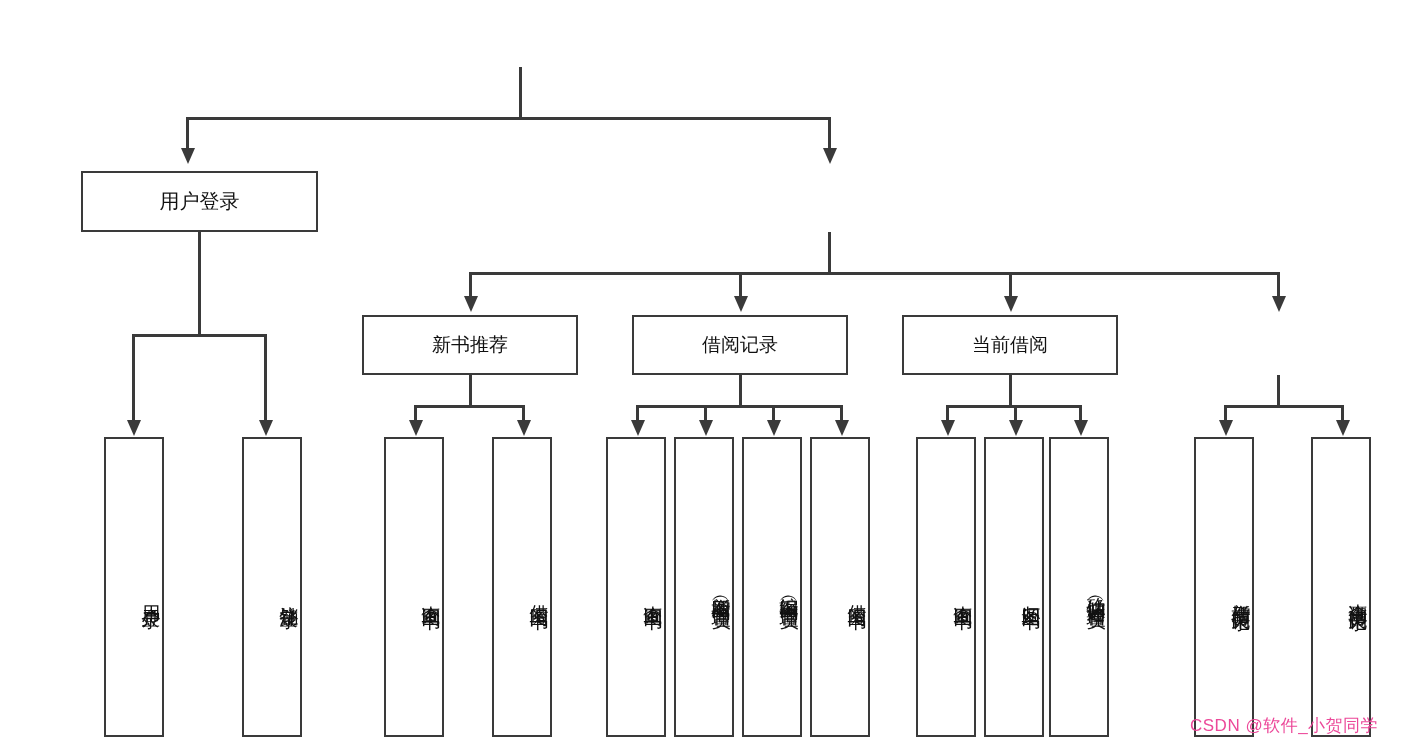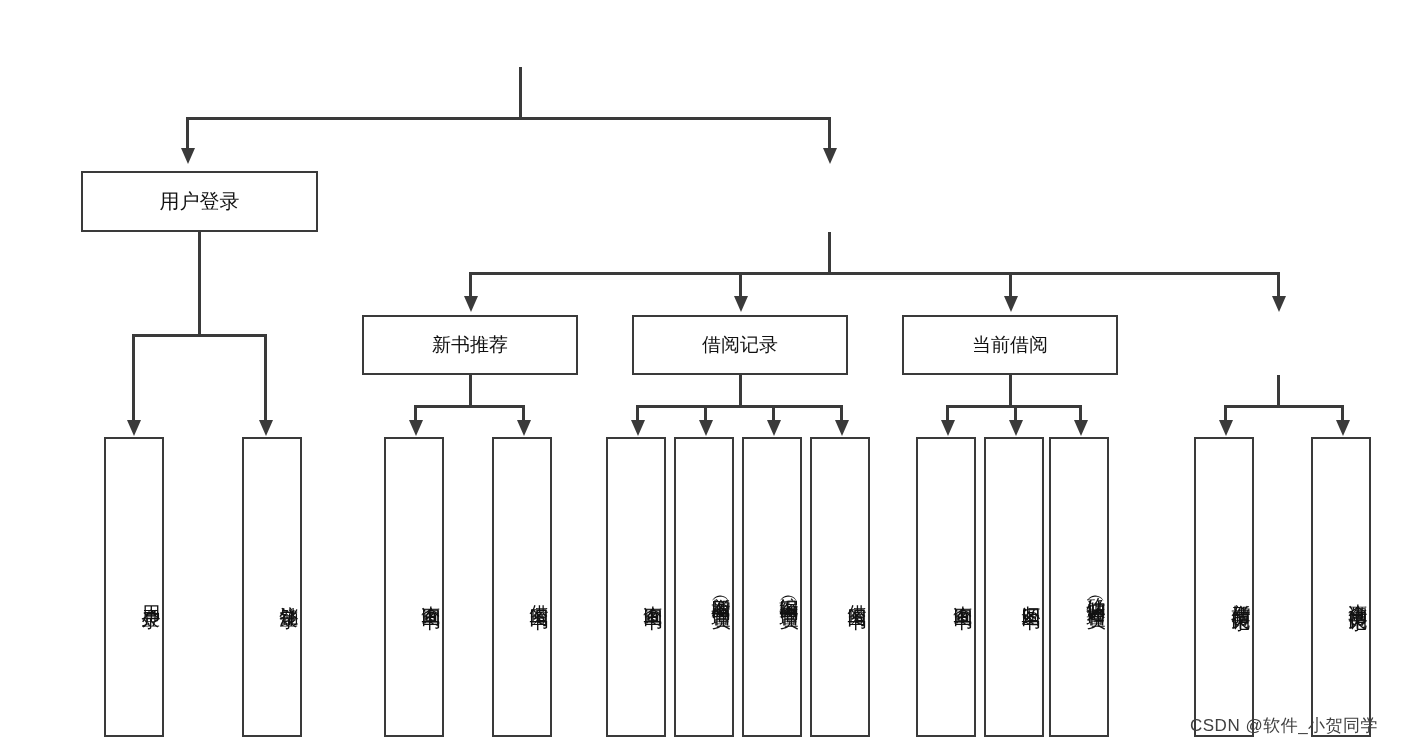--- a/index.html
+++ b/index.html
@@ -52,21 +52,21 @@
     position:absolute;
     width:0;height:0;
     border-left:7px solid transparent;
     border-right:7px solid transparent;
     border-top:16px solid #3a3a3a;
   }
   
   #watermark{
     position:absolute;
     font-size:17px;
-    color:#404040;
+    color:#ec4899;
     white-space:nowrap;
     letter-spacing:0.5px;
     pointer-events:none;
   }
 </style>
 </head>
 <body>
 
 <div id="diagram">
 

